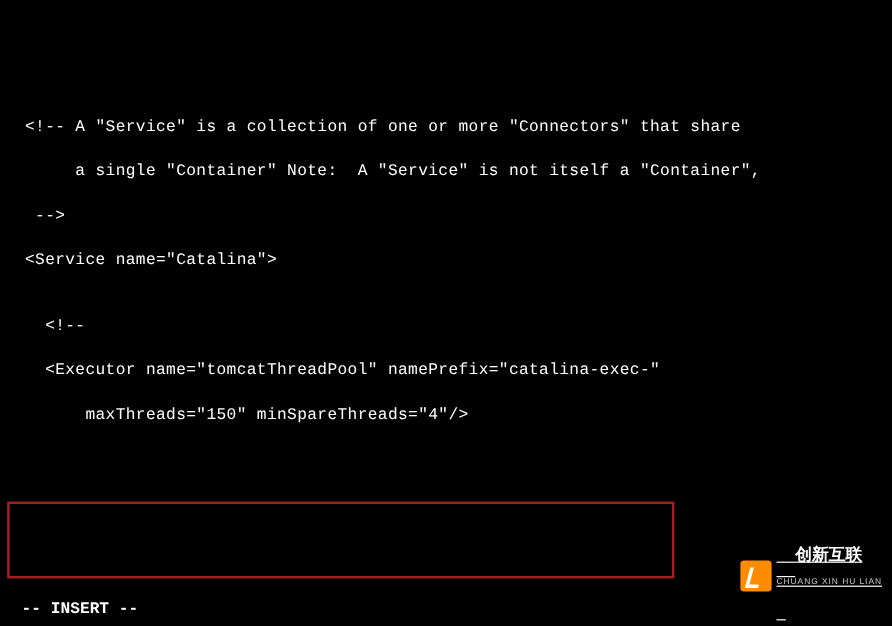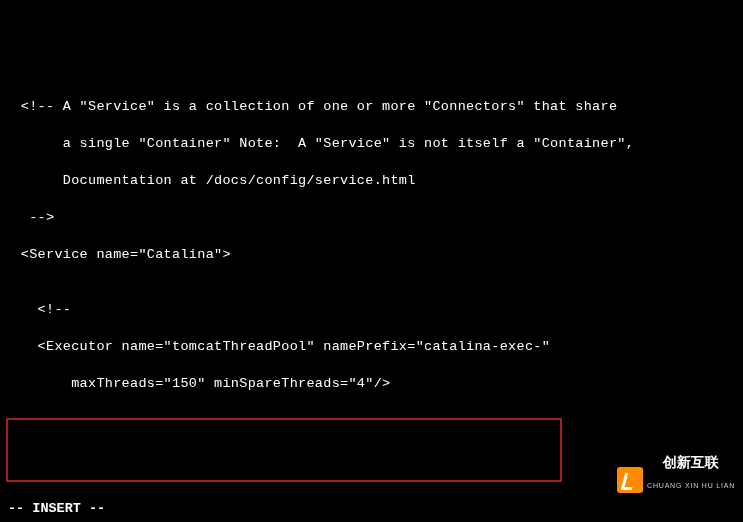--- a/index.html
+++ b/index.html
@@ -26,21 +26,21 @@
     width: 556px;
     height: 64px;
     pointer-events: none;
   }
   .status-bar {
     position: absolute;
     left: 0;
     bottom: 4px;
     color: #fff;
     font-weight: bold;
-    padding-left: 8px;
+    padding-left: 18px;
   }
   .watermark {
     position: absolute;
     right: 8px;
     bottom: 6px;
     display: flex;
     align-items: center;
     gap: 4px;
   }
   .watermark .logo {
@@ -58,38 +58,38 @@
     border-left: 3px solid #fff;
     border-bottom: 3px solid #fff;
     transform: skewX(-15deg);
   }
   .watermark .txt {
     color: #fff;
     font-family: sans-serif;
     font-size: 14px;
     line-height: 12px;
     font-weight: bold;
+    text-decoration: underline;
   }
   .watermark .sub {
     display: block;
     font-size: 7px;
     letter-spacing: 0.8px;
     color: #ccc;
     font-weight: normal;
   }
 </style>
 </head>
 <body>
 
 
 
 <div class="editor">
 <span class="line">  &lt;!-- A "Service" is a collection of one or more "Connectors" that share</span>
 <span class="line">       a single "Container" Note:  A "Service" is not itself a "Container",</span>
-<span class="line">       Documentation at /docs/config/service.html</span>
 <span class="line">   --&gt;</span>
 <span class="line">  &lt;Service name="Catalina"&gt;</span>
 <span class="line"></span>
 <span class="line">    &lt;!--</span>
 <span class="line">    &lt;Executor name="tomcatThreadPool" namePrefix="catalina-exec-"</span>
 <span class="line">        maxThreads="150" minSpareThreads="4"/&gt;</span>
 
 <span class="line"></span>
 <span class="line"></span>
 

